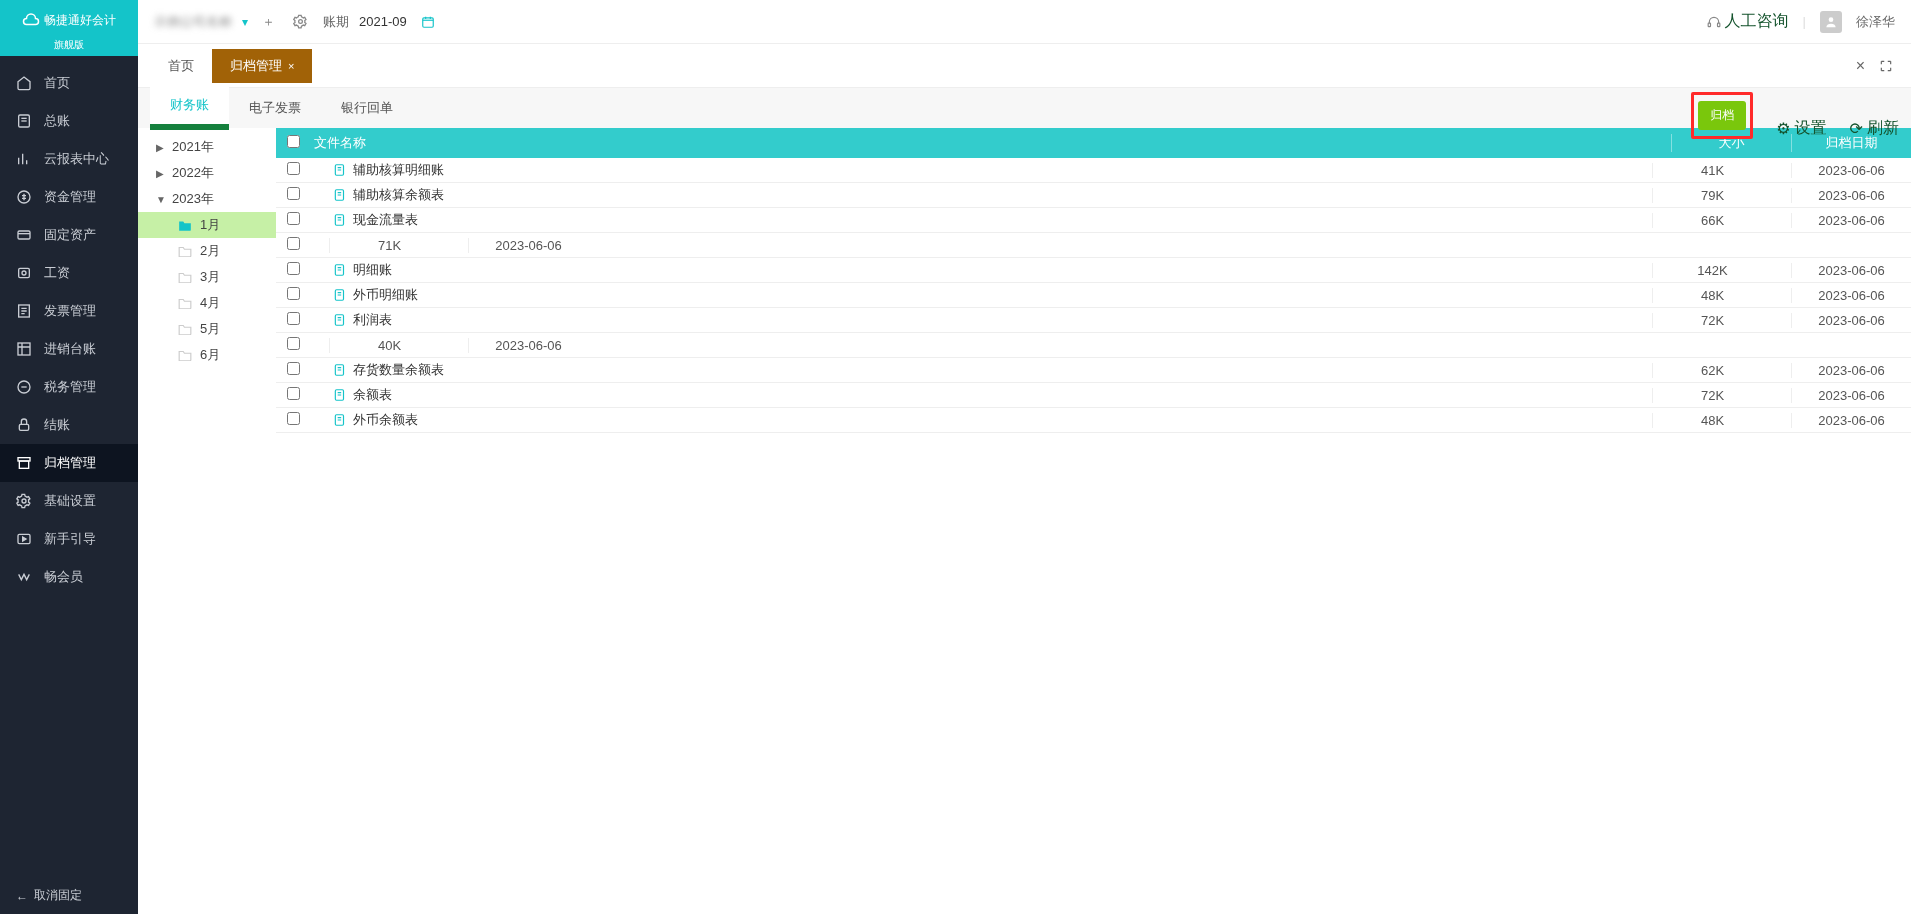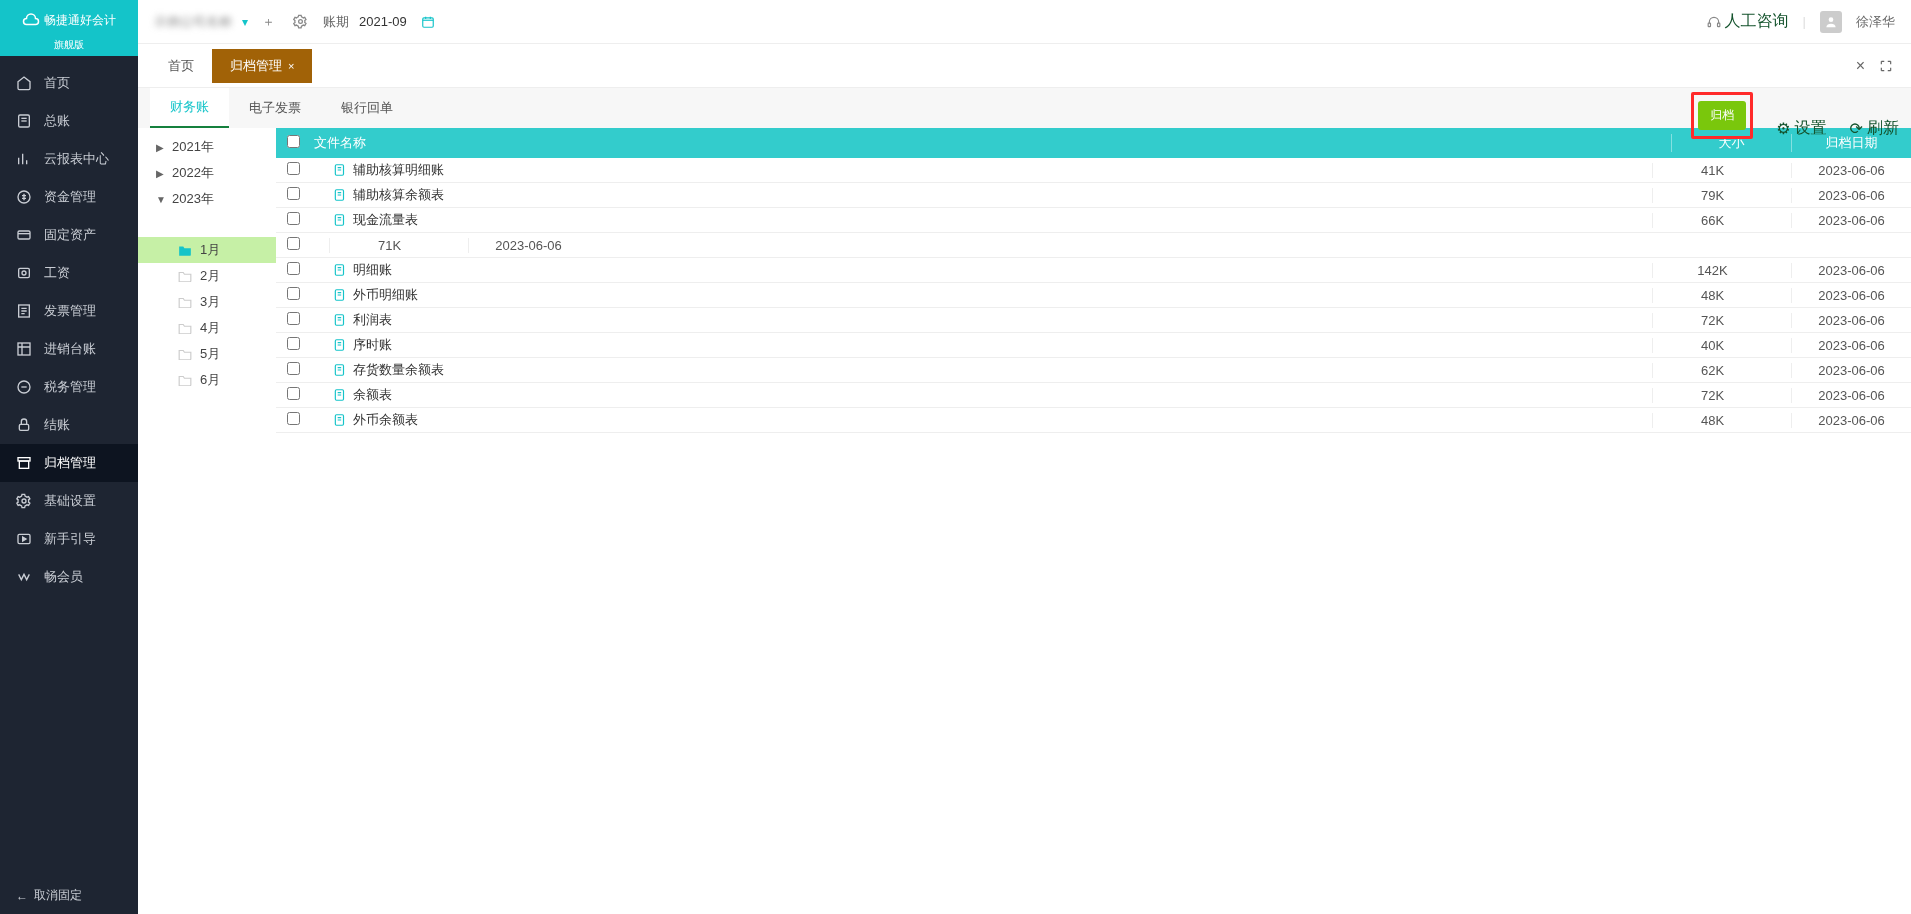--- a/index.html
+++ b/index.html
@@ -40,32 +40,32 @@
 .ptab-close { color: #666; padding: 4px 8px; cursor: pointer; font-size: 16px; }
 .ptab-expand { color: #666; padding: 4px 6px; cursor: pointer; }
 
 
 .content { flex: 1; display: flex; }
 
 
 .file-area { flex: 1; display: flex; flex-direction: column; }
 .inner-tabs { display: flex; align-items: center; padding: 0 12px; background: #f7f7f7; border-bottom: 0; height: 40px; position: relative; }
 .itab { padding: 10px 20px; cursor: pointer; color: #555; }
-.itab.active { color: #14c4c9; background: #fff; border-bottom: 2px solid #15803d; }
+.itab.active { color: #14c4c9; background: #fff; border-bottom: 6px solid #15803d; }
 .inner-tabs .actions { position: absolute; right: 12px; top: 4px; display: flex; align-items: flex-end; gap: 23px; }
 .archive-btn { background: #7ac70c; color: #fff; border: none; padding: 6px 12px; border-radius: 3px; cursor: pointer; font-size: 12px; }
 .archive-highlight { border: 3px solid #ff2a2a; padding: 6px 4px 6px 4px; border-radius: 2px; }
 .link-btn { color: #14532d; cursor: pointer; display: inline-flex; align-items: center; gap: 4px; font-size: 16px; }
 
 
 .tree { width: 138px; padding: 6px 0; font-size: 13px; background: #fff; }
 .tree-node { display: flex; align-items: center; gap: 6px; padding: 4px 8px 4px 18px; cursor: pointer; color: #444; }
 .tree-node .arrow { width: 10px; display: inline-block; color: #666; font-size: 10px; }
 .tree-child { display: flex; align-items: center; gap: 8px; padding: 4px 8px 4px 40px; cursor: pointer; color: #444; }
-.tree-child.selected { background: #c6f0a6; margin-top: 25px; }
+.tree-child.selected { background: #c6f0a6; }
 .folder-icon { width: 14px; height: 12px; display: inline-block; }
 .folder-open { color: #14c4c9; }
 .folder-closed { color: #ccc; }
 .table { flex: 1; }
 .thead { display: flex; background: #33cccc; color: #fff; height: 30px; align-items: center; }
 .cell-check { width: 34px; text-align: center; }
 .cell-name { flex: 1; display: flex; align-items: center; gap: 6px; padding-left: 4px; }
 .cell-size { width: 120px; text-align: center; border-left: 1px solid rgba(255,255,255,.4); }
 .cell-date { width: 120px; text-align: center; border-left: 1px solid rgba(255,255,255,.4); }
 .trow { display: flex; height: 25px; align-items: center; border-bottom: 1px solid #eee; gap: 19px; }
@@ -458,29 +458,20 @@
                       <path d="M8 8h6M8 12h6"></path>
                     </svg>
                   </span>
                   <span>利润表</span>
                 </div>
                 <div class="cell-size">72K</div>
                 <div class="cell-date">2023-06-06</div>
               </div>
               <div class="trow">
                 <div class="cell-check"><input type="checkbox" style=""></div>
-                <div class="cell-name">
-                  <span class="file-icon">
-                    <svg width="14" height="14" viewBox="0 0 24 24" fill="none" stroke="#14c4c9" stroke-width="2">
-                      <rect x="4" y="3" width="14" height="18" rx="2"></rect>
-                      <path d="M8 8h6M8 12h6"></path>
-                    </svg>
-                  </span>
-                  <span>序时账</span>
-                </div>
                 <div class="cell-size">40K</div>
                 <div class="cell-date">2023-06-06</div>
               </div>
               <div class="trow">
                 <div class="cell-check"><input type="checkbox" style=""></div>
                 <div class="cell-name">
                   <span class="file-icon">
                     <svg width="14" height="14" viewBox="0 0 24 24" fill="none" stroke="#14c4c9" stroke-width="2">
                       <rect x="4" y="3" width="14" height="18" rx="2"></rect>
                       <path d="M8 8h6M8 12h6"></path>

